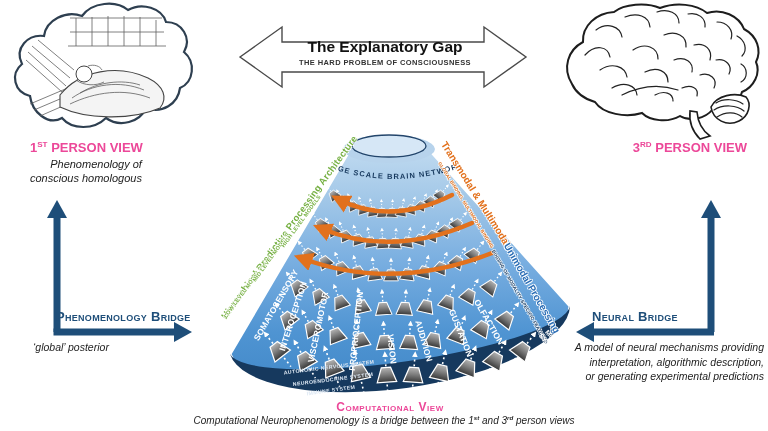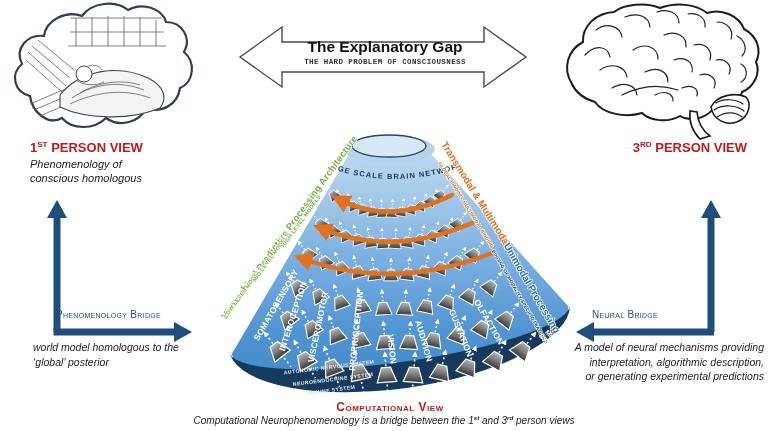--- a/index.html
+++ b/index.html
@@ -2,31 +2,31 @@
 <html><head>
 <meta charset="utf-8">
 <style>
   html,body{margin:0;padding:0;background:#ffffff;}
   #stage{position:relative;width:768px;height:431px;background:#fff;overflow:hidden;
          font-family:"Liberation Sans", sans-serif;}
   #art{position:absolute;left:0;top:0;}
   .t{position:absolute;white-space:nowrap;}
   .ctr{transform:translate(-50%,-50%);}
   .sup{font-size:62%;vertical-align:super;font-weight:bold;}
-  .red{color:#b91c1c;}
+  .red{color:#ec4899;}
   .navy{color:#1e4e79;}
-  .italic{font-style:italic;color:#1d1d1d;}
+  .italic{font-style:italic;color:#1d1d1d;text-align:right;}
   .halo{text-shadow:1px 0 0 #fff,-1px 0 0 #fff,0 1px 0 #fff,0 -1px 0 #fff;}
   .gap-title{left:259px;top:38px;width:252px;text-align:center;font-weight:bold;
              font-size:15.5px;color:#111;}
   .gap-sub{left:259px;top:58px;width:252px;text-align:center;font-size:7.5px;
-           letter-spacing:.4px;color:#333;font-weight:bold;font-family:Liberation Mono, monospace;}
+           letter-spacing:.4px;color:#333;font-weight:bold;}
   .view-label{font-size:13px;font-weight:bold;}
   .view-desc{font-size:11px;line-height:14px;}
-  .bridge-label{font-variant:small-caps;font-weight:normal;font-size:10px;letter-spacing:.3px;}
+  .bridge-label{font-variant:small-caps;font-weight:bold;font-size:13px;letter-spacing:.3px;}
   .bridge-desc{font-size:10.5px;line-height:14.5px;}
   .comp-title{left:12px;right:0;top:400px;text-align:center;font-variant:small-caps;
               font-weight:bold;font-size:12px;letter-spacing:.5px;}
   .comp-caption{left:0;right:0;top:414px;text-align:center;font-size:10px;}
   .rot{transform-origin:center;}
   .green-title{font-size:9.5px;font-weight:bold;color:#76b043;letter-spacing:.2px;}
   .level-label{font-size:5.5px;font-weight:bold;color:#76b043;letter-spacing:.3px;}
   .orange-title{font-size:10px;font-weight:bold;color:#e2711d;}
   .orange-sub{font-size:4.6px;font-weight:bold;color:#e2711d;letter-spacing:.2px;}
   .uni-title{font-size:10px;font-weight:bold;color:#2a6db5;}
@@ -431,21 +431,20 @@
 <div class="t view-label red" style="left:30px;top:140px;"><span>1</span><span class="sup">ST</span><span> PERSON VIEW</span></div>
 <div class="t view-desc italic" style="left:30px;top:157px;">
   <div>Phenomenology of</div>
   <div>conscious homologous</div>
 </div>
 
 <div class="t view-label red" style="left:600px;top:140px;width:147px;text-align:right;"><span>3</span><span class="sup">RD</span><span> PERSON VIEW</span></div>
 
 <div class="t bridge-label navy" style="left:56px;top:309px;">Phenomenology Bridge</div>
 <div class="t bridge-desc italic" style="left:33px;top:340px;">
-  <div>world model homologous to the</div>
   <div>‘global’ posterior</div>
 </div>
 
 <div class="t bridge-label navy" style="left:592px;top:309px;width:122px;">Neural Bridge</div>
 <div class="t bridge-desc italic" style="left:566px;top:340px;width:198px;text-align:right;">
   <div>A model of neural mechanisms providing</div>
   <div>interpretation, algorithmic description,</div>
   <div>or generating experimental predictions</div>
 </div>
 

